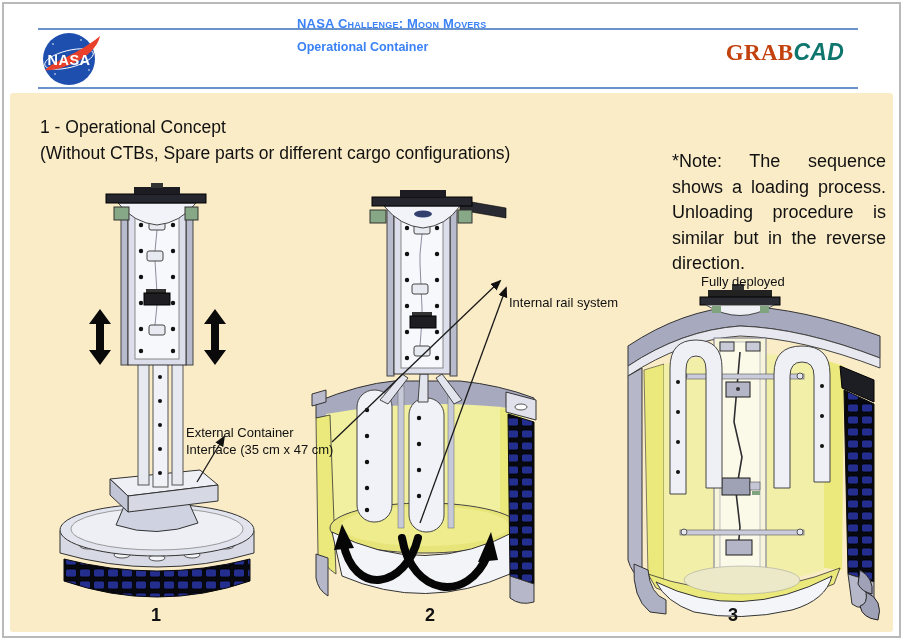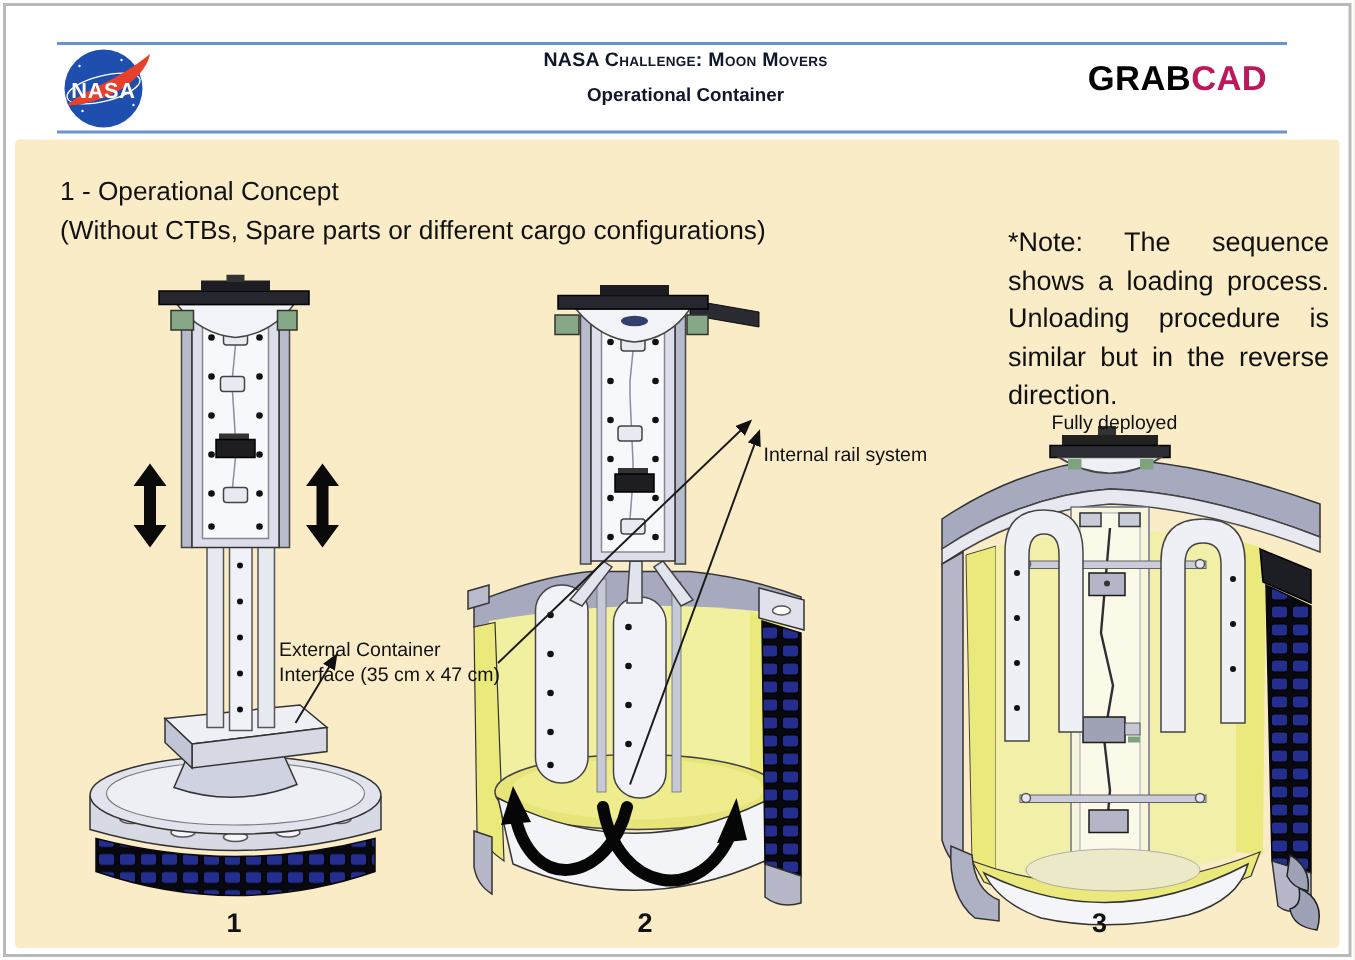--- a/index.html
+++ b/index.html
@@ -4,27 +4,27 @@
 <style>
   html,body{margin:0;padding:0;background:#e9e9e9;}
   .slide{
     position:relative;width:903px;height:640px;background:#ffffff;
     font-family:"Liberation Sans", sans-serif;color:#111;overflow:hidden;
   }
   .frame{position:absolute;left:2px;top:2px;right:2px;bottom:2px;border:2px solid #b9b9b9;pointer-events:none;}
   .rule{position:absolute;height:2px;background:#6b93cb;}
   .rule.top{left:38px;top:28px;width:820px;}
   .rule.bottom{left:38px;top:87px;width:820px;}
-  .hdr-center{position:absolute;left:297px;top:32px;width:320px;text-align:center;color:#0f172a;font-weight:bold;}
+  .hdr-center{position:absolute;left:297px;top:16px;width:320px;color:#3b82f6;font-weight:bold;}
   .hdr-line1{font-size:13px;font-variant:small-caps;letter-spacing:.2px;}
   .hdr-line2{font-size:12.5px;margin-top:9px;}
   .grabcad{position:absolute;left:700px;top:39px;width:170px;text-align:center;
     font-size:23px;font-weight:bold;letter-spacing:.3px;}
-  .grabcad .grab{color:#000000;}
-  .grabcad .cad{color:#be185d;}
+  .grabcad .grab{color:#c2410c;font-family:Liberation Serif, serif;}
+  .grabcad .cad{color:#0f766e;font-style:italic;}
   .nasa-logo{position:absolute;left:41px;top:29px;}
   .canvas{position:absolute;left:10px;top:93px;width:883px;height:539px;background:#faecc7;border-radius:3px;}
   .heading{position:absolute;left:40px;top:117px;font-size:17.5px;font-weight:normal;}
   .subheading{position:absolute;left:40px;top:143px;font-size:17.5px;text-align:center;}
   .note{position:absolute;left:672px;top:149px;width:214px;font-size:18px;line-height:1.42;text-align:justify;}
   .lbl{position:absolute;font-size:13px;line-height:1.3;margin-top:28px;}
   .lbl-fully{left:701px;top:246px;}
   .lbl-rail{left:509px;top:267px;white-space:nowrap;}
   .lbl-ext{left:186px;top:397px;width:152px;}
   .stepnum{position:absolute;top:605px;transform:translateX(-50%);font-size:18px;font-weight:bold;}

